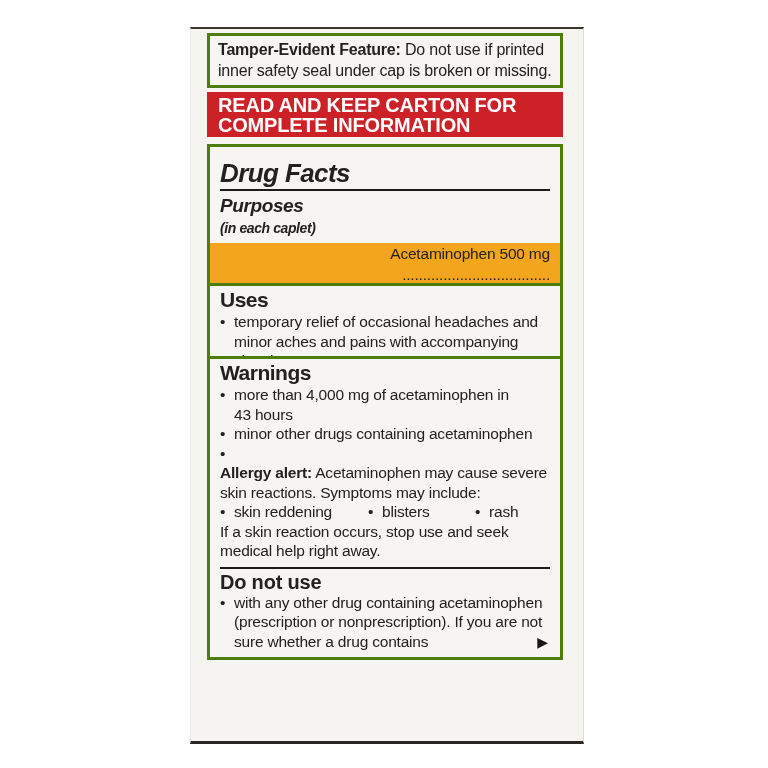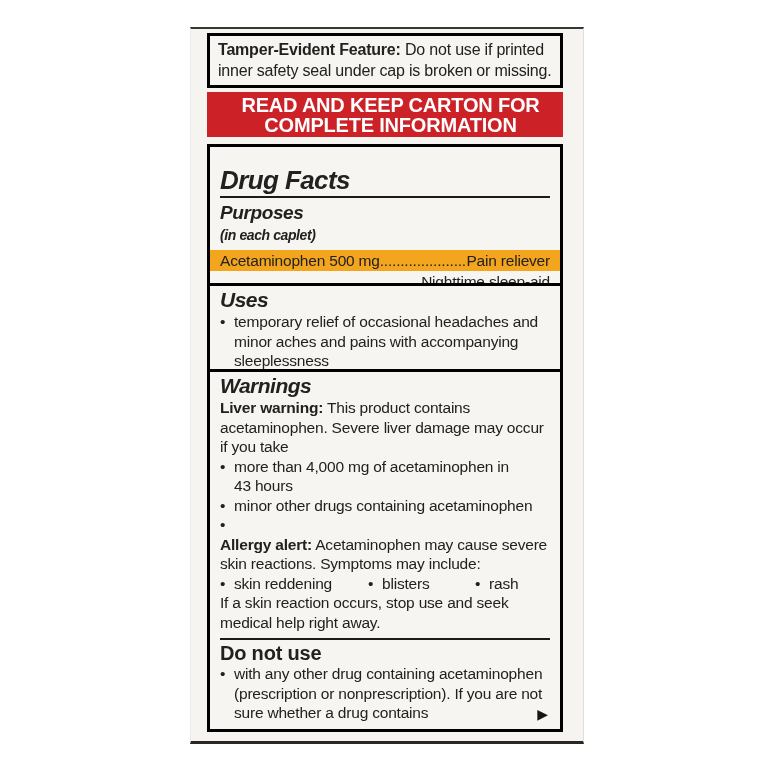--- a/index.html
+++ b/index.html
@@ -14,56 +14,55 @@
     position:absolute;left:190px;top:27px;width:394px;height:717px;
     background:#f5f4f1;
     border-top:2px solid #39352f;
     border-bottom:3px solid #2a2724;
     border-left:1px solid #edebe7;
     border-right:1px solid #e2dfda;
     box-sizing:border-box;
   }
   .panel{position:absolute;left:16px;width:356px;box-sizing:border-box;}
   .box{
-    border:3px solid #000000;
+    border:3px solid #4d7c0f;
     background:#f6f5f2;
     box-sizing:border-box;
   }
   
   .tamper{top:4px;padding:3px 7px 4px 8px;font-size:16px;line-height:21px;letter-spacing:-0.2px;}
   .tamper .lbl{font-weight:bold;}
   .preline{white-space:pre-line;}
   
   .banner{
     top:63px;height:45px;padding:3px 0 5px 11px;box-sizing:border-box;
     color:#ffffff;font-weight:bold;font-size:20px;line-height:20px;
     letter-spacing:-0.2px;
-    text-align:center;
   }
   
-  .dfacts{top:115px;padding:15px 0 5px 0;}
+  .dfacts{top:115px;padding:8px 0 5px 0;}
   .df-title{
     font-style:italic;font-weight:bold;font-size:26px;line-height:30px;
     letter-spacing:-0.6px;padding:3px 10px 1px 10px;
   }
   .df-rule{border-top:2px solid #1c1b19;margin:0 10px;}
   .df-cols{display:flex;justify-content:space-between;padding:3px 10px 0 10px;}
   .df-colhead{font-style:italic;font-weight:bold;font-size:19px;line-height:23px;letter-spacing:-0.4px;}
   .df-sub{font-style:italic;font-weight:bold;font-size:14px;line-height:23px;letter-spacing:-0.4px;padding:0 10px 3px 10px;}
-  .ing-row{display:flex;align-items:flex-end;padding:0 10px;font-size:15.5px;line-height:21px;letter-spacing:-0.2px;}
+  .ing-row{display:flex;align-items:flex-end;padding:0 10px;font-size:15.5px;line-height:21px;letter-spacing:-0.2px;flex-direction:column;}
   .ing-name,.ing-purpose{white-space:nowrap;}
   .ing-dots{flex:1 1 auto;overflow:hidden;white-space:nowrap;}
   
   .uses{top:254px;padding:2px 10px 4px 10px;}
-  .sec-title{font-style:italic;font-weight:bold;font-size:21px;line-height:24px;letter-spacing:-0.5px;}
+  .sec-title{font-weight:bold;font-size:21px;line-height:24px;letter-spacing:-0.5px;}
   .body-txt{font-size:15.5px;line-height:19.5px;letter-spacing:-0.2px;}
   .bullet-item{display:flex;}
   .bullet-glyph{width:14px;flex:0 0 14px;}
   
-  .warnings{top:340px;padding:2px 10px 6px 10px;position:absolute;}
+  .warnings{top:327px;padding:2px 10px 6px 10px;position:absolute;}
   .para{margin:0;}
   .blabel{font-weight:bold;}
   .symptom-row{display:flex;}
   .symptom{display:flex;}
   .symptom:nth-child(1){width:148px;}
   .symptom:nth-child(2){width:107px;}
   .dnu-rule{border-top:2px solid #1c1b19;margin:6px 0 3px 0;}
   .dnu-title{font-weight:bold;font-size:20px;line-height:21px;letter-spacing:-0.2px;}
   .continue-arrow{position:absolute;right:12px;bottom:8px;font-size:14px;line-height:14px;color:#161514;}
 </style>
@@ -106,25 +105,20 @@
       <span class="bullet-glyph">•</span>
       <span class="preline">temporary relief of occasional headaches and
 minor aches and pains with accompanying
 sleeplessness</span>
     </div>
   </div>
 
   <div class="panel box warnings">
     <div class="sec-title">Warnings</div>
 
-    <p class="para body-txt">
-      <span class="blabel">Liver warning:</span><span class="preline"> This product contains
-acetaminophen. Severe liver damage may occur
-if you take</span>
-    </p>
 
     <div class="bullet-item body-txt">
       <span class="bullet-glyph">•</span>
       <span class="preline">more than 4,000 mg of acetaminophen in
 43 hours</span>
     </div>
     <div class="bullet-item body-txt">
       <span class="bullet-glyph">•</span>
       <span class="preline">minor other drugs containing acetaminophen</span>
     </div>

